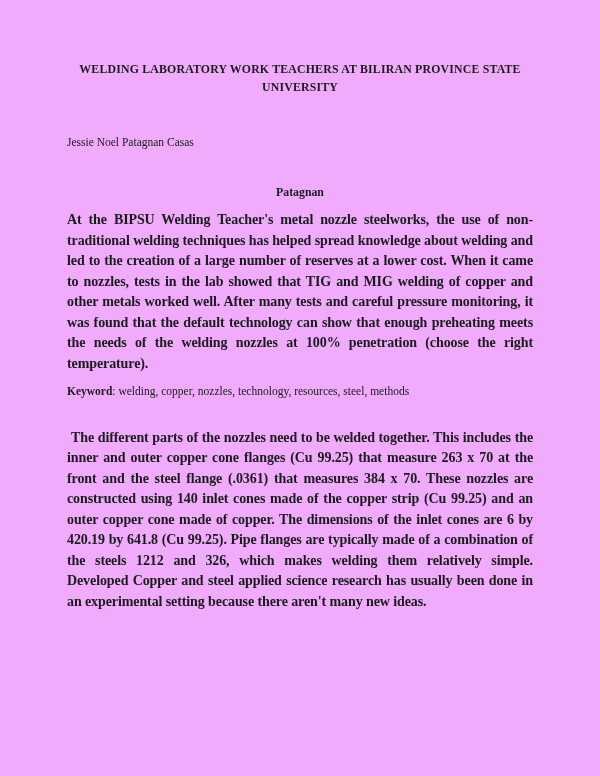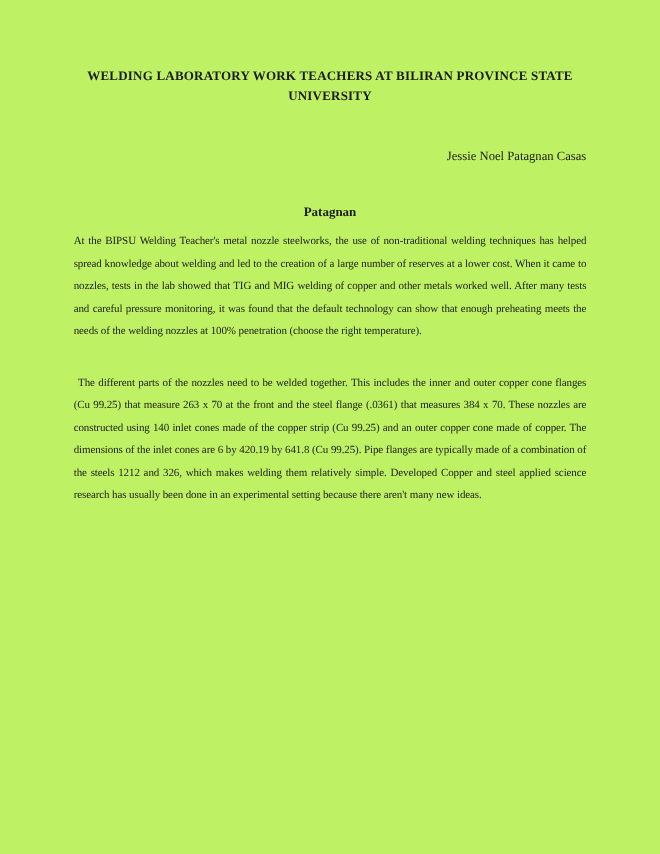--- a/index.html
+++ b/index.html
@@ -12,53 +12,54 @@
       height: 776px;
       overflow: hidden;
       font-family: "Liberation Serif", "DejaVu Serif", serif;
       color: #1b1b1b;
     }
     .page {
       box-sizing: border-box;
       width: 600px;
       height: 776px;
       padding: 60px 67px 40px 67px;
-      background: #bef264;
+      background: #f0abfc;
     }
     .paper-title {
       margin: 0;
       font-size: 11.8px;
       font-weight: bold;
       text-align: center;
       line-height: 18px;
       letter-spacing: 0.2px;
     }
     .author {
       margin-top: 38px;
       font-size: 11.5px;
-      text-align: right;
+      text-align: left;
       line-height: 16px;
     }
     .section-heading {
       margin: 0;
       font-size: 11.8px;
       font-weight: bold;
       text-align: center;
       line-height: 16px;
     }
     .abstract-heading {
       margin-top: 34px;
     }
     .body-text {
       margin: 0;
       margin-top: 10px;
-      font-size: 10px;
+      font-size: 14px;
       line-height: 20.5px;
       text-align: justify;
       letter-spacing: -0.1px;
+      font-weight: bold;
     }
     .keyword-line {
       margin: 0;
       margin-top: 7px;
       font-size: 11.5px;
       line-height: 20.5px;
       text-align: left;
     }
     .keyword-label {
       font-weight: bold;
@@ -77,17 +78,18 @@
 <div class="page">
 
   <h1 class="paper-title">WELDING LABORATORY WORK TEACHERS AT BILIRAN PROVINCE STATE UNIVERSITY</h1>
 
   <div class="author">Jessie Noel Patagnan Casas</div>
 
   <h2 class="section-heading abstract-heading">Patagnan</h2>
 
   <p class="body-text">At the BIPSU Welding Teacher's metal nozzle steelworks, the use of non-traditional welding techniques has helped spread knowledge about welding and led to the creation of a large number of reserves at a lower cost. When it came to nozzles, tests in the lab showed that TIG and MIG welding of copper and other metals worked well. After many tests and careful pressure monitoring, it was found that the default technology can show that enough preheating meets the needs of the welding nozzles at 100% penetration (choose the right temperature).</p>
 
+  <p class="keyword-line"><span class="keyword-label">Keyword</span><span>: welding, copper, nozzles, technology, resources, steel, methods</span></p>
 
 
   <p class="body-text intro-body">The different parts of the nozzles need to be welded together. This includes the inner and outer copper cone flanges (Cu 99.25) that measure 263 x 70 at the front and the steel flange (.0361) that measures 384 x 70. These nozzles are constructed using 140 inlet cones made of the copper strip (Cu 99.25) and an outer copper cone made of copper. The dimensions of the inlet cones are 6 by 420.19 by 641.8 (Cu 99.25). Pipe flanges are typically made of a combination of the steels 1212 and 326, which makes welding them relatively simple. Developed Copper and steel applied science research has usually been done in an experimental setting because there aren't many new ideas.</p>
 
 </div>
 
 </body></html>

